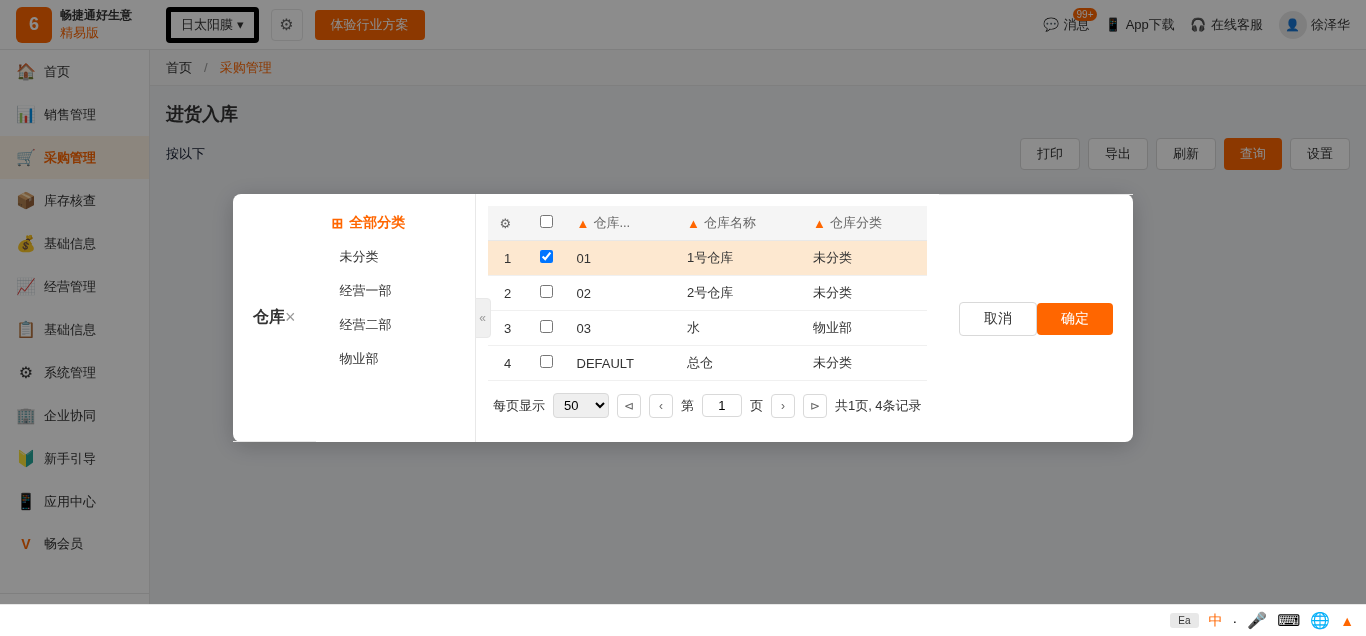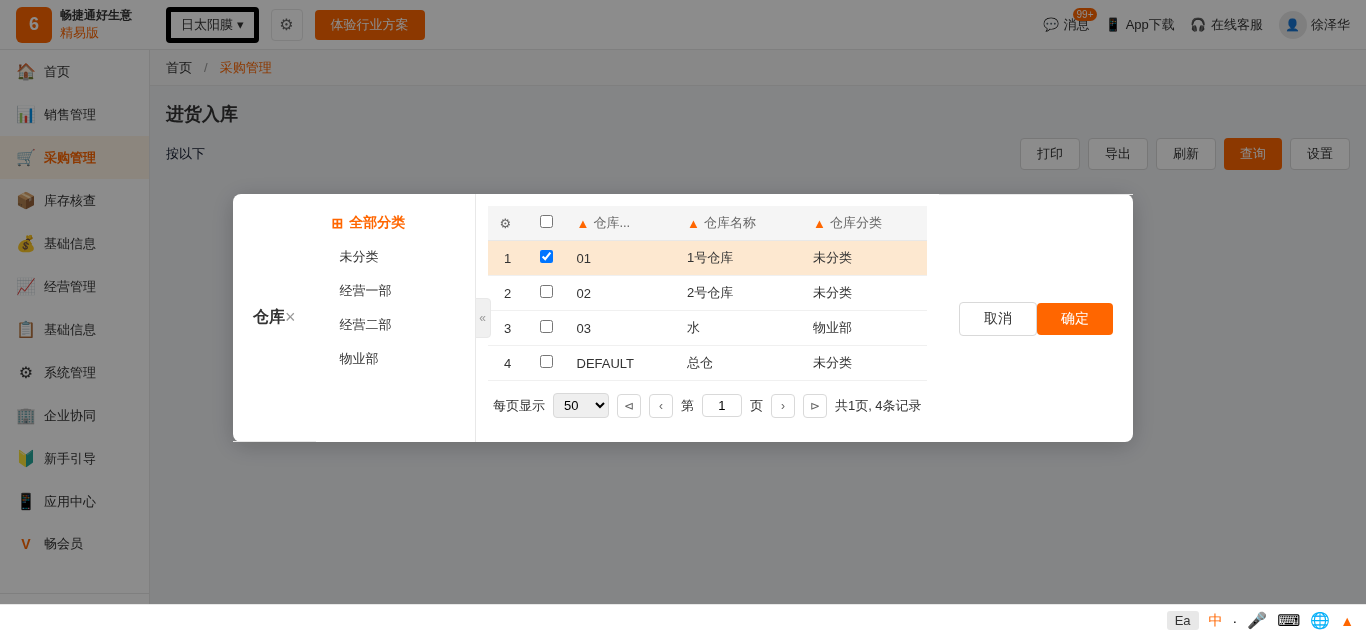--- a/index.html
+++ b/index.html
@@ -502,20 +502,20 @@
     </div>
 
     <div class="modal-footer">
       <button class="btn-cancel">取消</button>
       <button class="btn-confirm">确定</button>
     </div>
   </div>
 </div>
 
 <div style="position:fixed;bottom:0;left:0;right:0;height:32px;background:#fff;border-top:1px solid #e8e8e8;display:flex;align-items:center;justify-content:flex-end;padding:0 12px;gap:10px;z-index:200;">
-  <span style="font-size:13px;color:#333;background:#e8e8e8;padding:2px 8px;border-radius:3px;">Ea</span>
+  <span style="font-size:10px;color:#333;background:#e8e8e8;padding:2px 8px;border-radius:3px;">Ea</span>
   <span style="font-size:14px;color:#f60;cursor:pointer;">中</span>
   <span style="font-size:14px;cursor:pointer;">·</span>
   <span style="font-size:16px;cursor:pointer;">🎤</span>
   <span style="font-size:16px;cursor:pointer;">⌨</span>
   <span style="font-size:16px;cursor:pointer;">🌐</span>
   <span style="font-size:14px;cursor:pointer;color:#f60;">▲</span>
 </div>
 
 </body></html>

